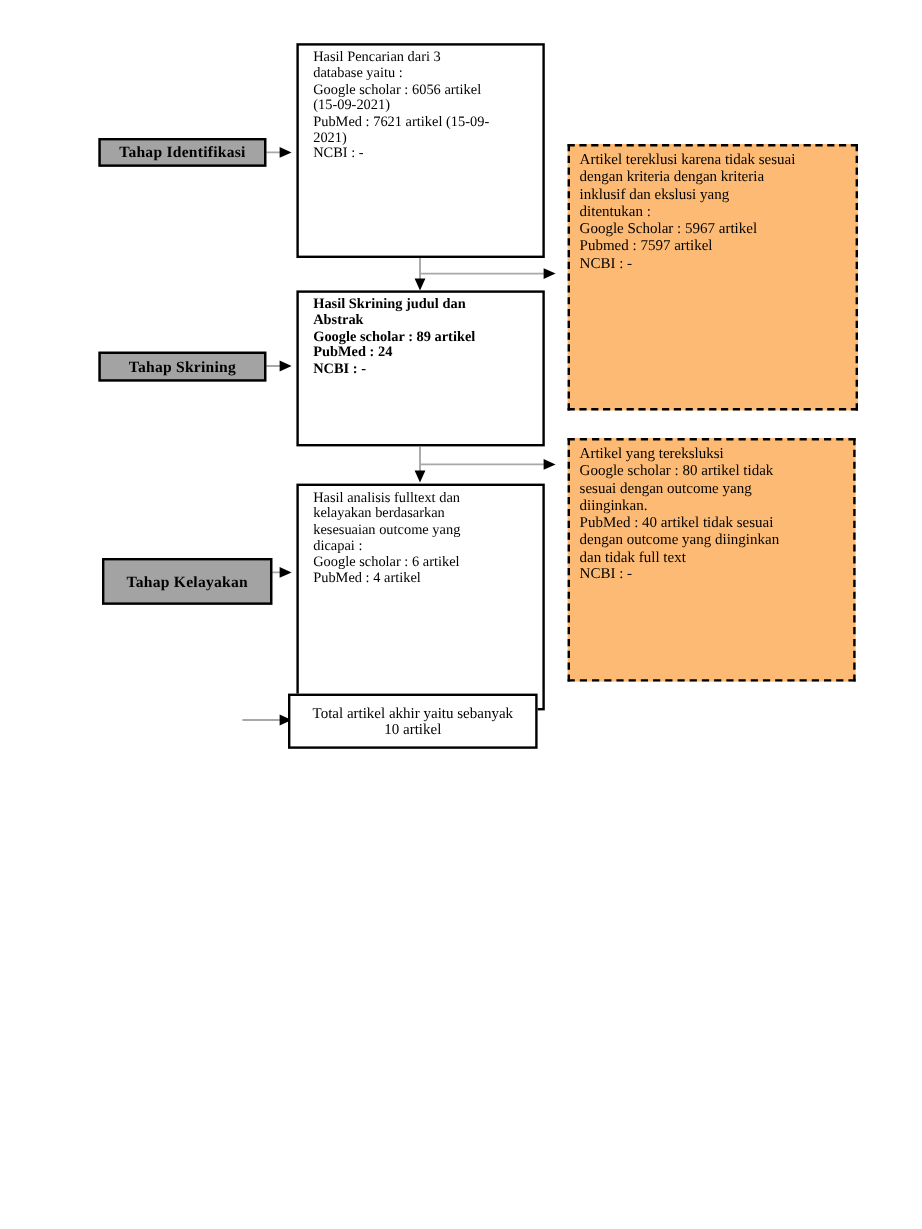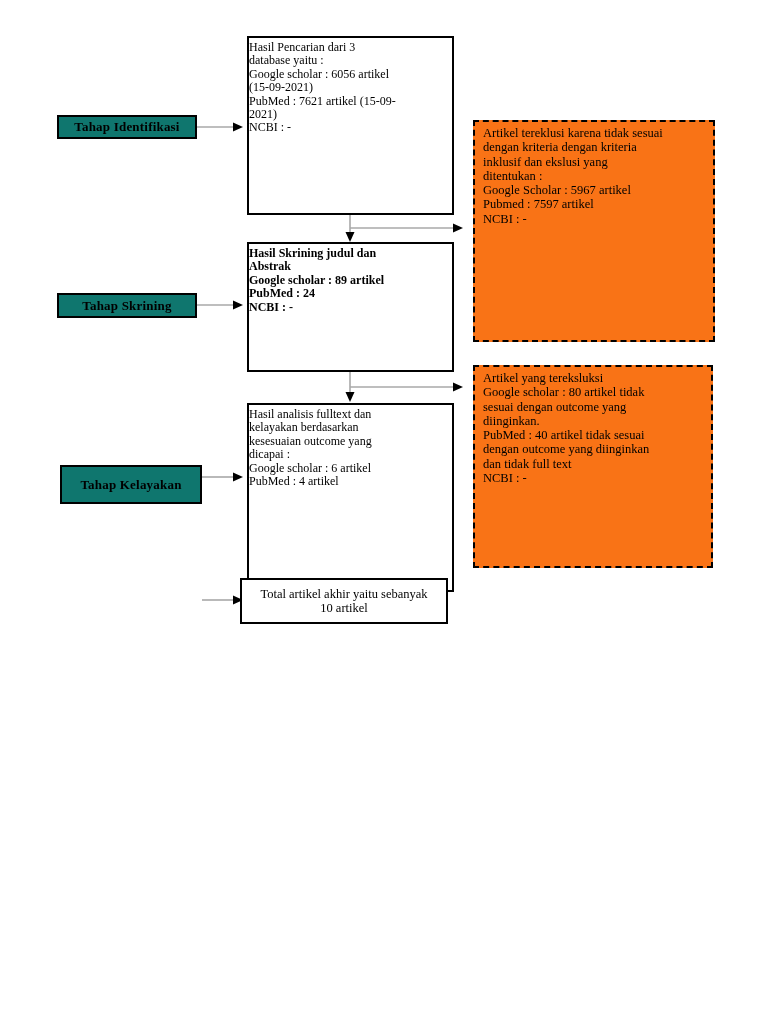--- a/index.html
+++ b/index.html
@@ -14,52 +14,53 @@
   }
   .connectors {
     position: absolute;
     left: 0; top: 0;
     width: 768px; height: 1024px;
     pointer-events: none;
   }
   .stage {
     position: absolute;
     border: 2px solid #000000;
-    background: #0f766e;
+    background: #a3a3a3;
     display: flex;
     align-items: center;
     justify-content: center;
     font-weight: bold;
     font-size: 13px;
     letter-spacing: 0.2px;
     box-sizing: border-box;
+    margin-left: 25px;
   }
   .pbox {
     position: absolute;
     border: 2px solid #000000;
     background: #ffffff;
     box-sizing: border-box;
     font-size: 12px;
     line-height: 13.4px;
-    padding: 3px 0;
+    padding: 3px 12px;
   }
   .pbox .txt, .dbox .txt { white-space: pre-line; }
   .pbox.centered {
     display: flex;
     align-items: center;
     justify-content: center;
     text-align: center;
     font-size: 12.5px;
     line-height: 14px;
     padding: 2px 6px;
   }
   .dbox {
     position: absolute;
     border: 2px dashed #000000;
-    background: #f97316;
+    background: #fdba74;
     box-sizing: border-box;
     font-size: 12.5px;
     line-height: 14.3px;
     padding: 4px 8px;
   }
   
   .stage-1 { left: 57px;  top: 115px; width: 140px; height: 24px; }
   .stage-2 { left: 57px;  top: 293px; width: 140px; height: 25px; }
   .stage-3 { left: 60px;  top: 465px; width: 142px; height: 39px; }
   .stage-4 { left: 61px;  top: 587px; width: 141px; height: 28px; }

